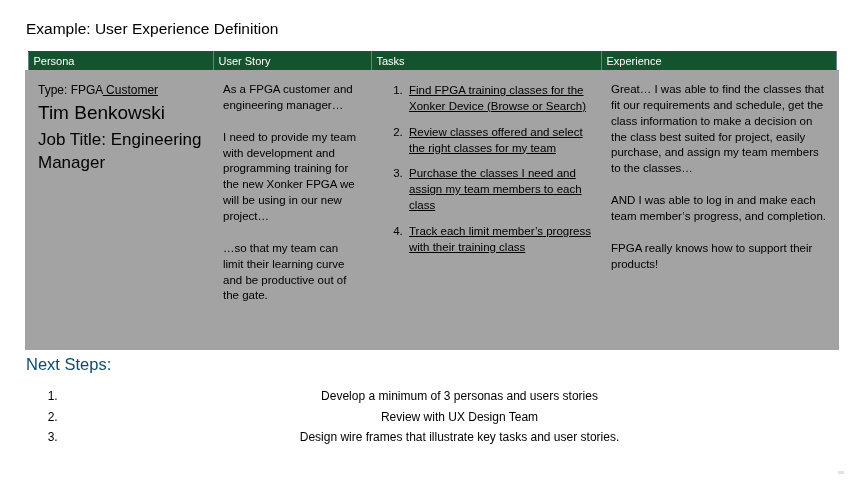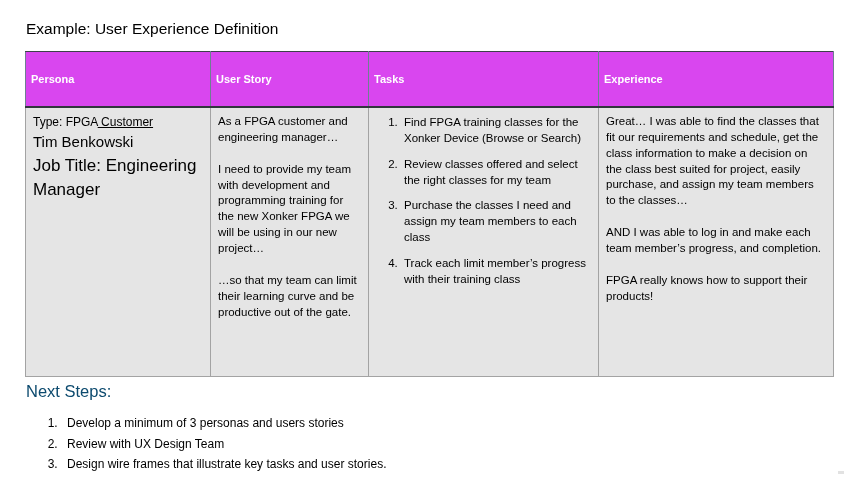--- a/index.html
+++ b/index.html
@@ -26,63 +26,65 @@
     font-weight: 400;
     color: #000;
   }
   table.persona-table {
     border-collapse: collapse;
     table-layout: fixed;
     margin: 13px 0 0 25px;
     border: 1.5px solid #4a4a4a;
   }
   table.persona-table th {
-    background: #d946ef;
+    background: #14532d;
     color: #ffffff;
     font-size: 11px;
-    font-weight: 700;
+    font-weight: 400;
     text-align: left;
-    padding: 21px 5px;
+    padding: 3px 5px;
     border: 1px solid #6e7e92;
     border-top: 1.5px solid #3c4248;
     border-bottom: 2px solid #31363d;
   }
   table.persona-table td {
-    border: 1px solid #a3a3a3;
+    border: 6px solid #a3a3a3;
     vertical-align: top;
     padding: 6px 7px 6px 7px;
     font-size: 11.5px;
     line-height: 1.38;
     height: 256px;
     color: #000;
-    background: #e5e5e5;
+    background: #a3a3a3;
   }
   .persona-type { font-size: 12px; }
   .persona-type .underlined { text-decoration: underline; }
-  .persona-name { font-size: 15px; margin-top: 1px; }
+  .persona-name { font-size: 19px; margin-top: 1px; }
   .persona-job { font-size: 17px; margin-top: 2px; }
   .cell-paragraphs p { margin: 0 0 16px 0; }
   ol.tasks-list {
     margin: 1px 0 0 0;
     padding-left: 25px;
+    text-decoration: underline;
   }
   ol.tasks-list li {
     margin-bottom: 10px;
     padding-left: 3px;
   }
   .next-heading {
     margin: 5px 0 0 26px;
     font-size: 16.5px;
     font-weight: 400;
     color: #0c4a6e;
   }
   ol.next-steps-list {
     margin: 15px 0 0 26px;
     padding-left: 35px;
     font-size: 12px;
+    text-align: center;
   }
   ol.next-steps-list li {
     margin-bottom: 6.5px;
     padding-left: 6px;
   }
   .page-mark {
     position: absolute;
     right: 8px;
     bottom: 8px;
     width: 6px;

